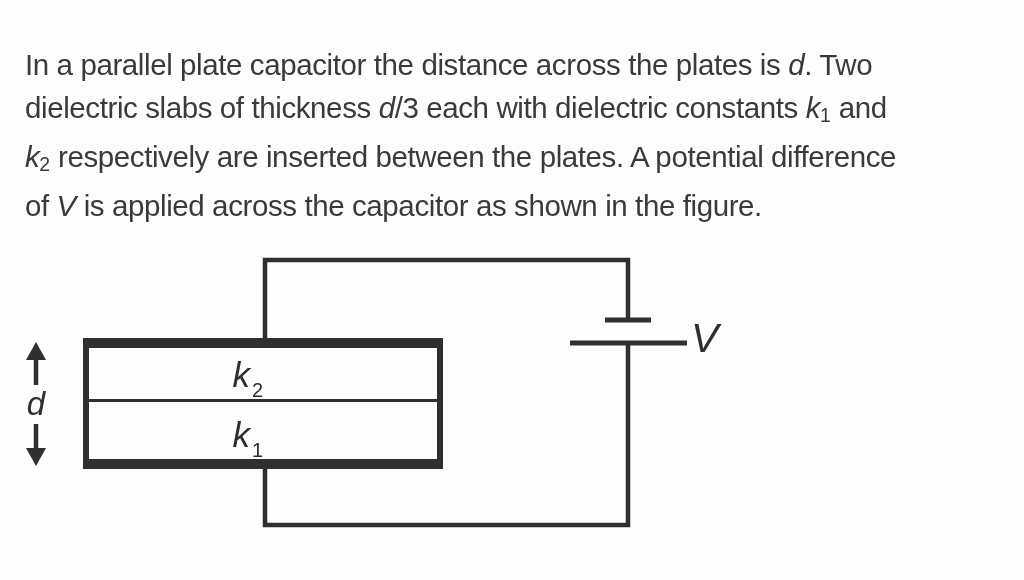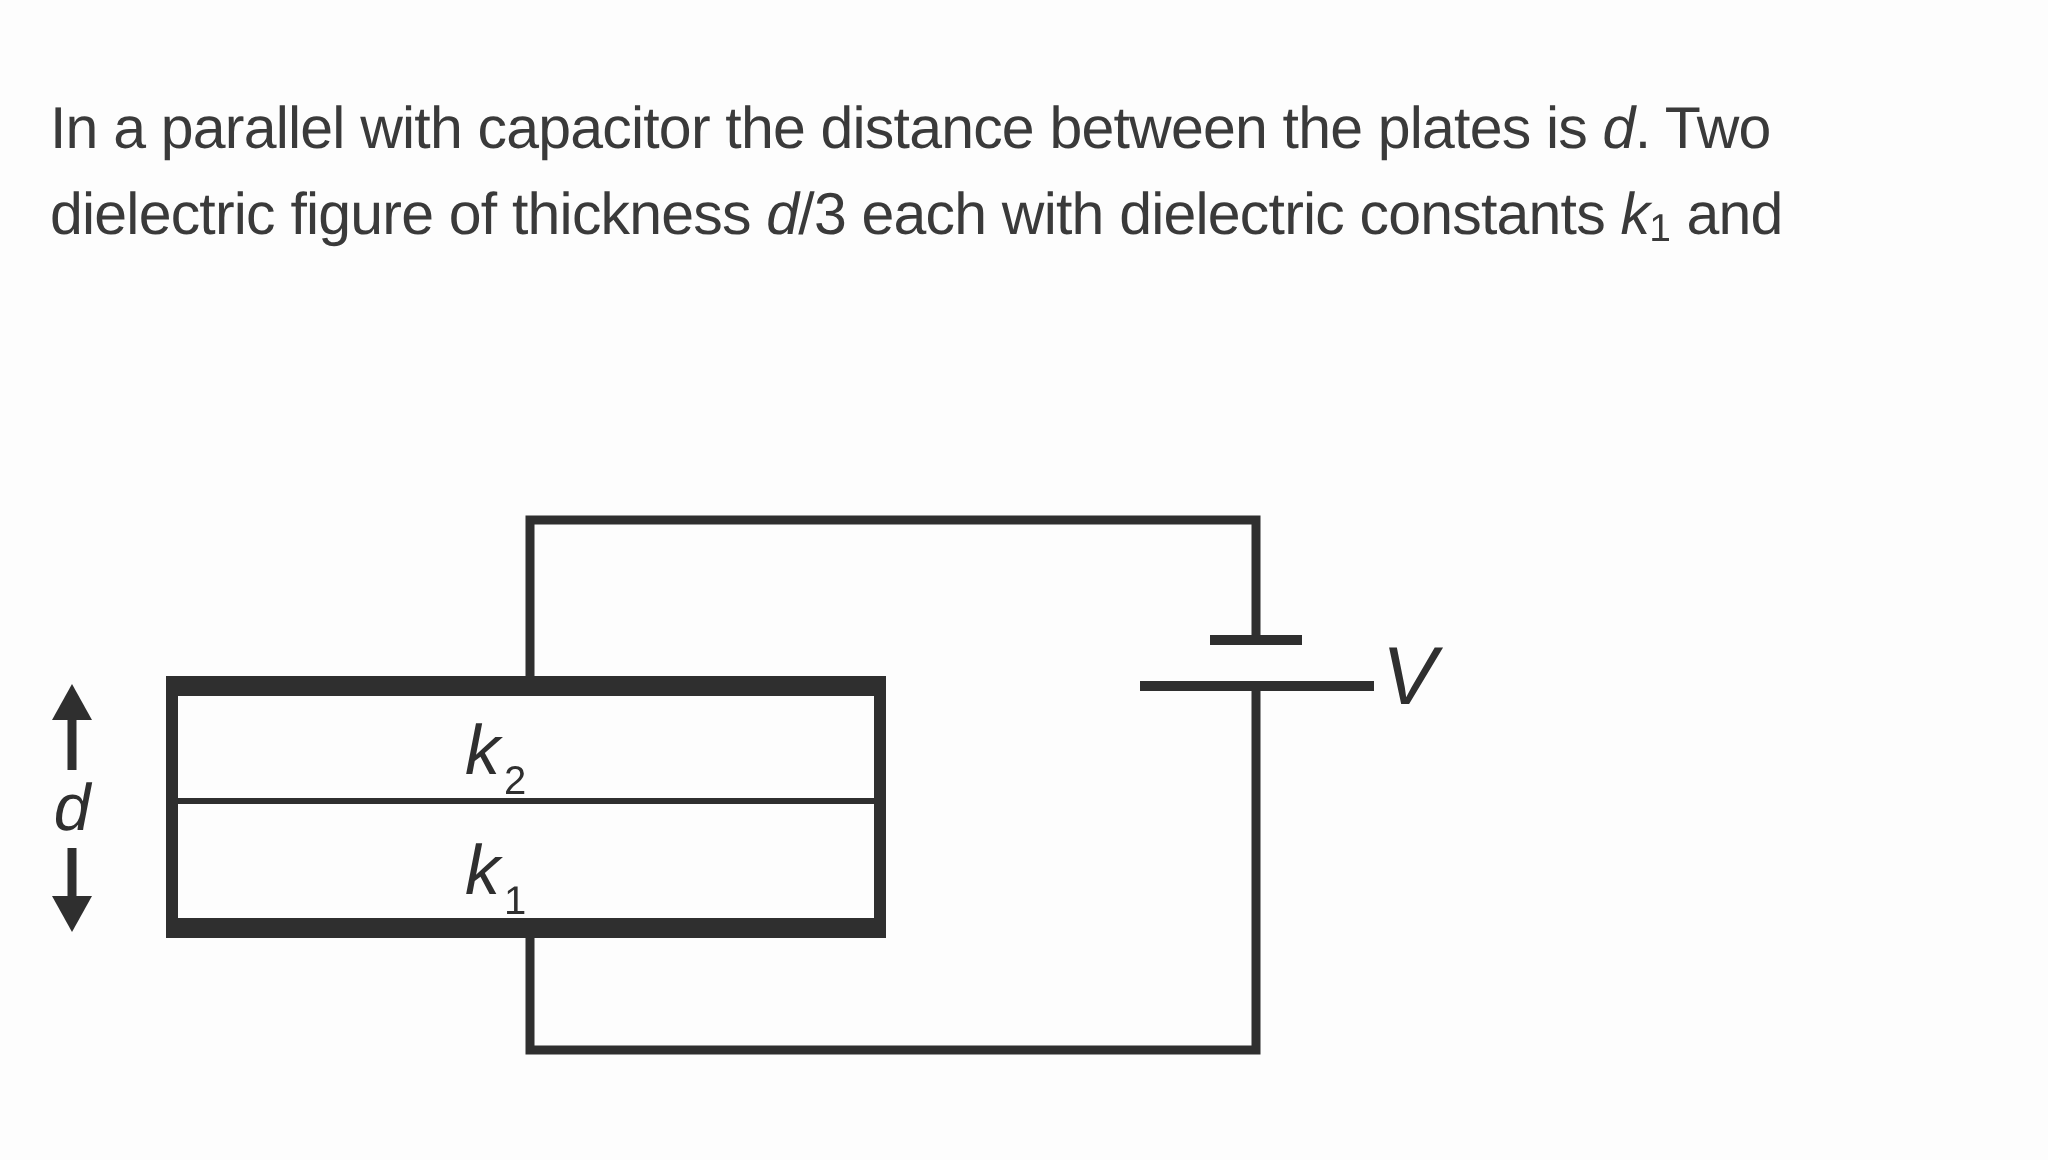--- a/index.html
+++ b/index.html
@@ -66,22 +66,24 @@
     fill: var(--ink);
     font-family: "Liberation Sans", sans-serif;
   }
 </style>
 </head>
 <body>
 
 <div class="page">
 
   <div class="problem-text">
-      <div class="text-line"><span>In a parallel with capacitor the distance between the plates is </span><span class="it">d</span><span>. Two</span></div>
-      <div class="text-line"><span>dielectric figure of thickness </span><span class="it">d</span><span>/3 each with dielectric constants </span><span class="it">k</span><span class="sub">1</span><span> and</span></div>
+      <div class="text-line"><span>In a parallel plate capacitor the distance across the plates is </span><span class="it">d</span><span>. Two</span></div>
+      <div class="text-line"><span>dielectric slabs of thickness </span><span class="it">d</span><span>/3 each with dielectric constants </span><span class="it">k</span><span class="sub">1</span><span> and</span></div>
+      <div class="text-line"><span class="it">k</span><span class="sub">2</span><span> respectively are inserted between the plates. A potential difference</span></div>
+      <div class="text-line"><span>of </span><span class="it">V</span><span> is applied across the capacitor as shown in the figure.</span></div>
     </div>
 
   <svg class="diagram-svg" viewBox="0 0 1024 580" aria-hidden="true">
 
     <path class="wire" d="M 265 344 L 265 260 L 628 260 L 628 318"></path>
 
     <path class="wire" d="M 628 345 L 628 525 L 265 525 L 265 463"></path>
 
     <line class="terminal" x1="605" y1="320" x2="651" y2="320"></line>
     <line class="terminal" x1="570" y1="343" x2="687" y2="343"></line>

